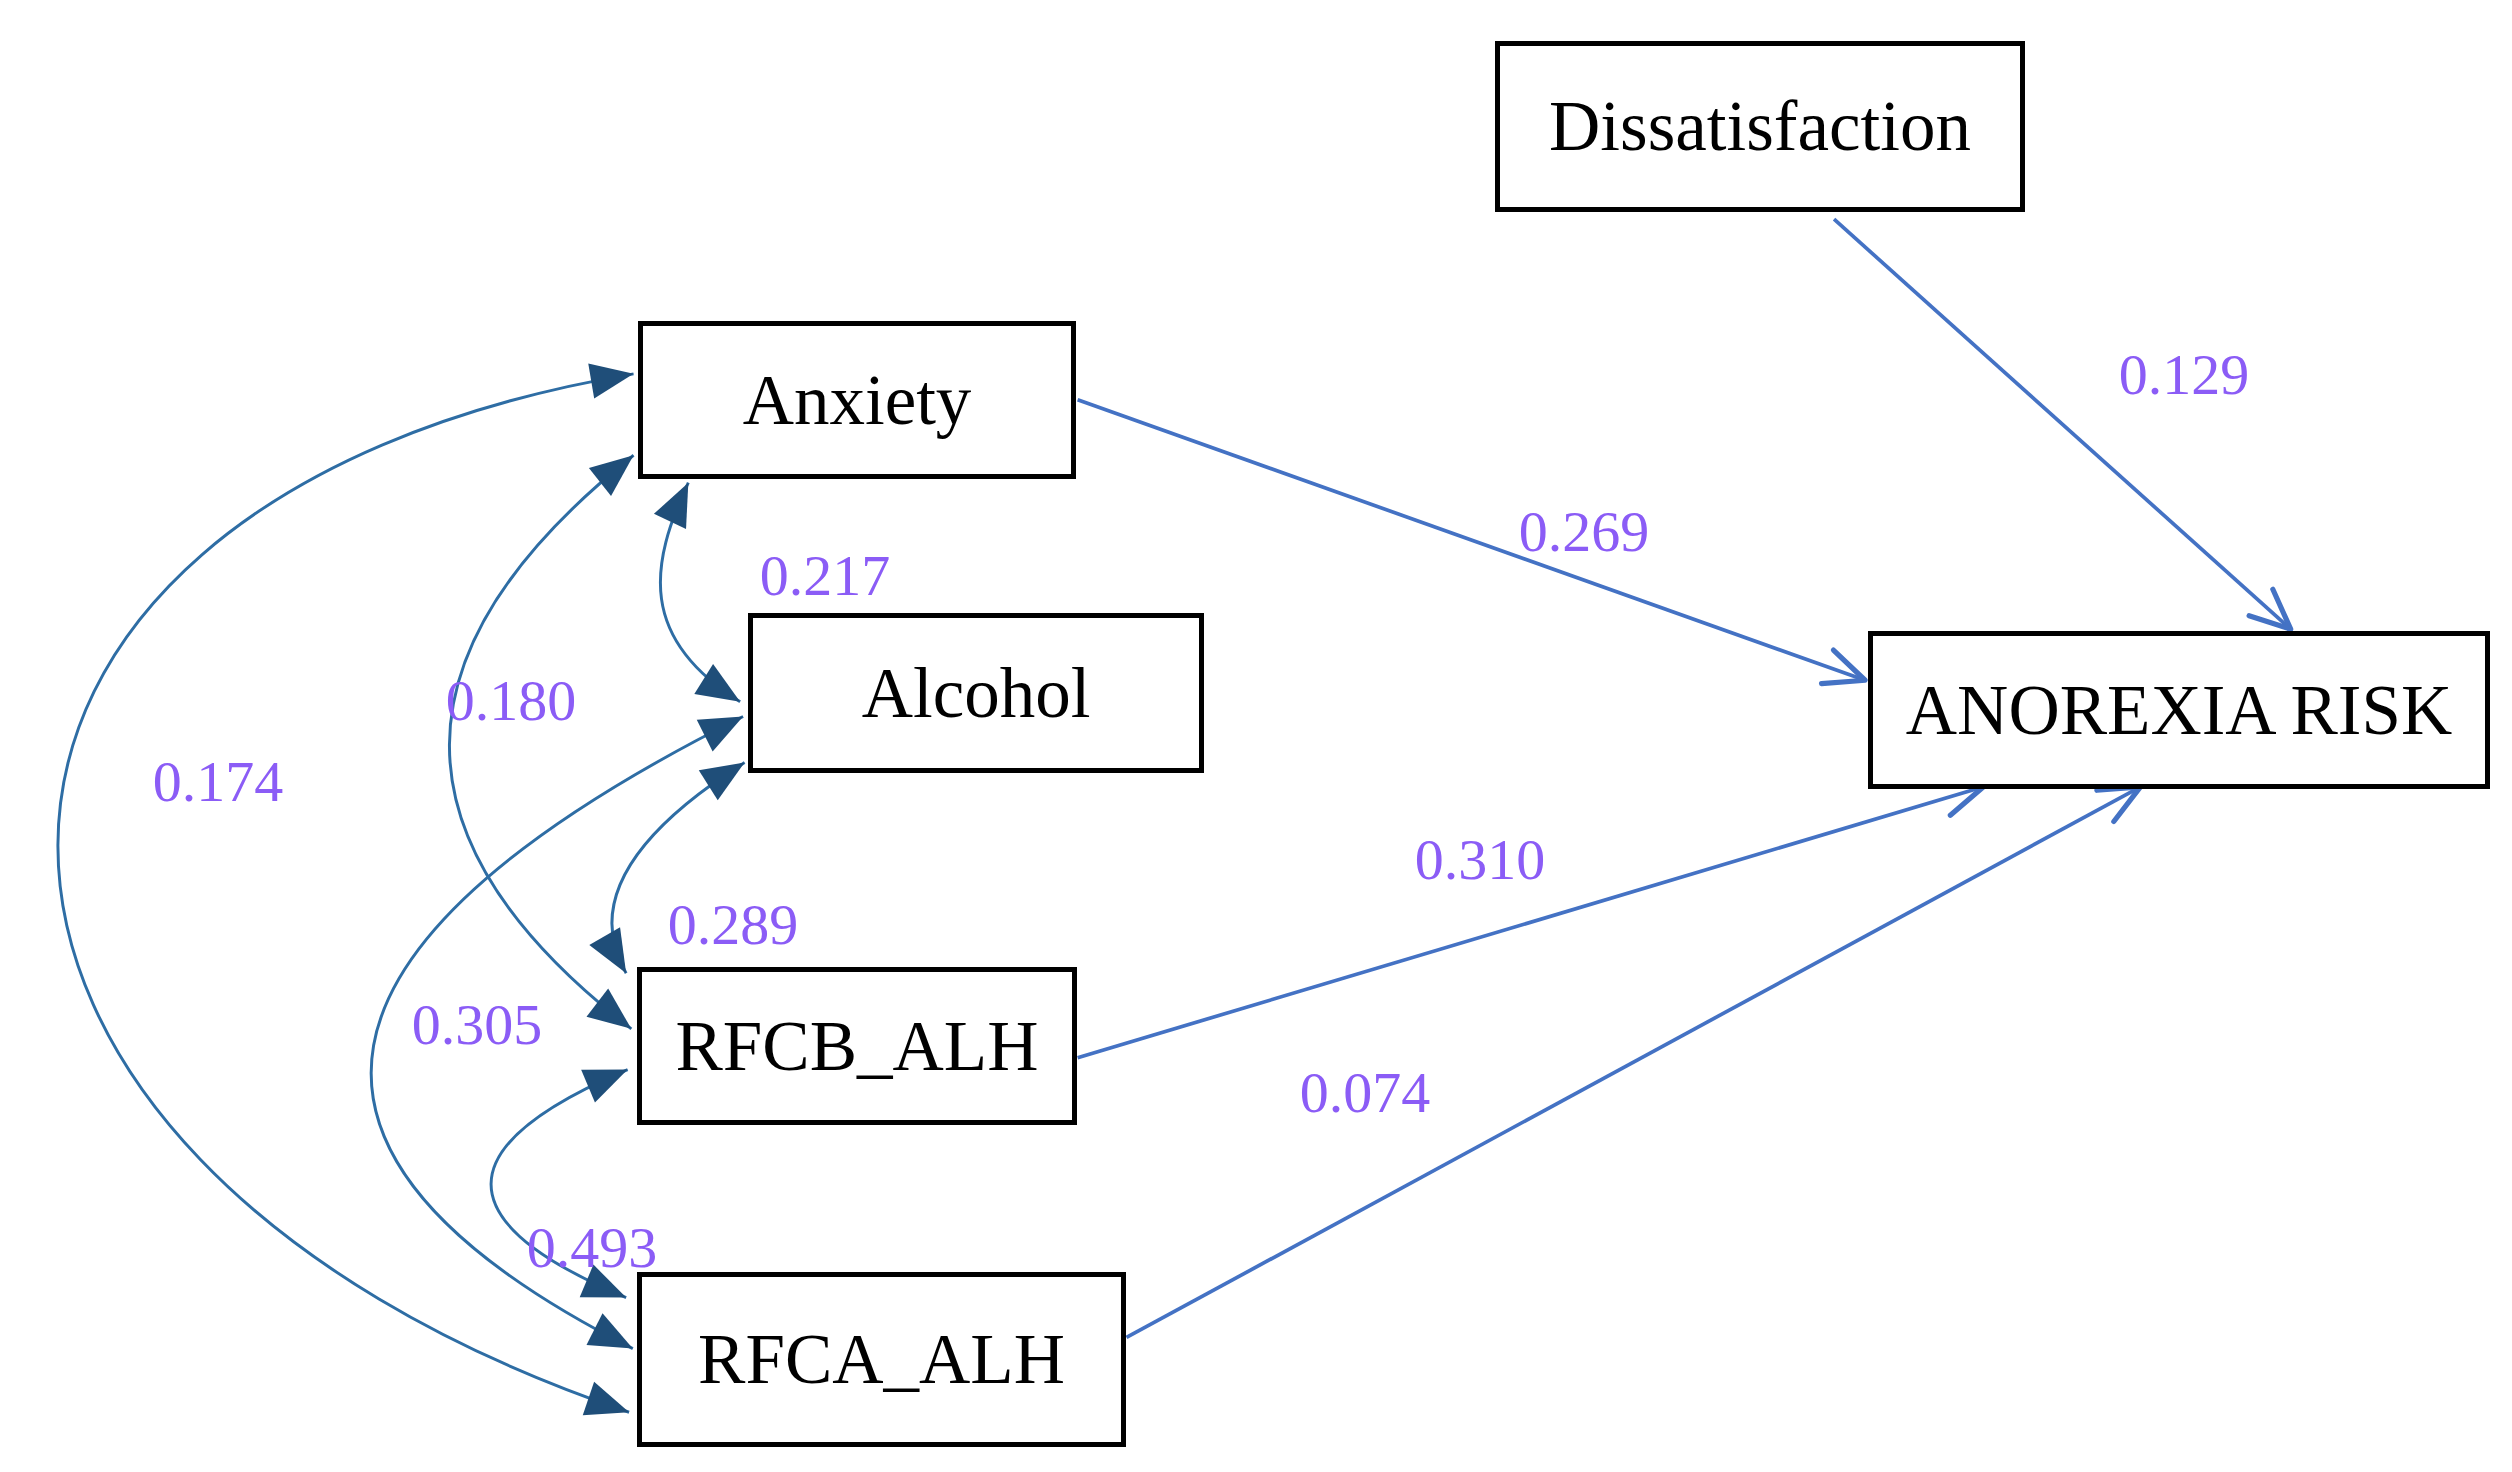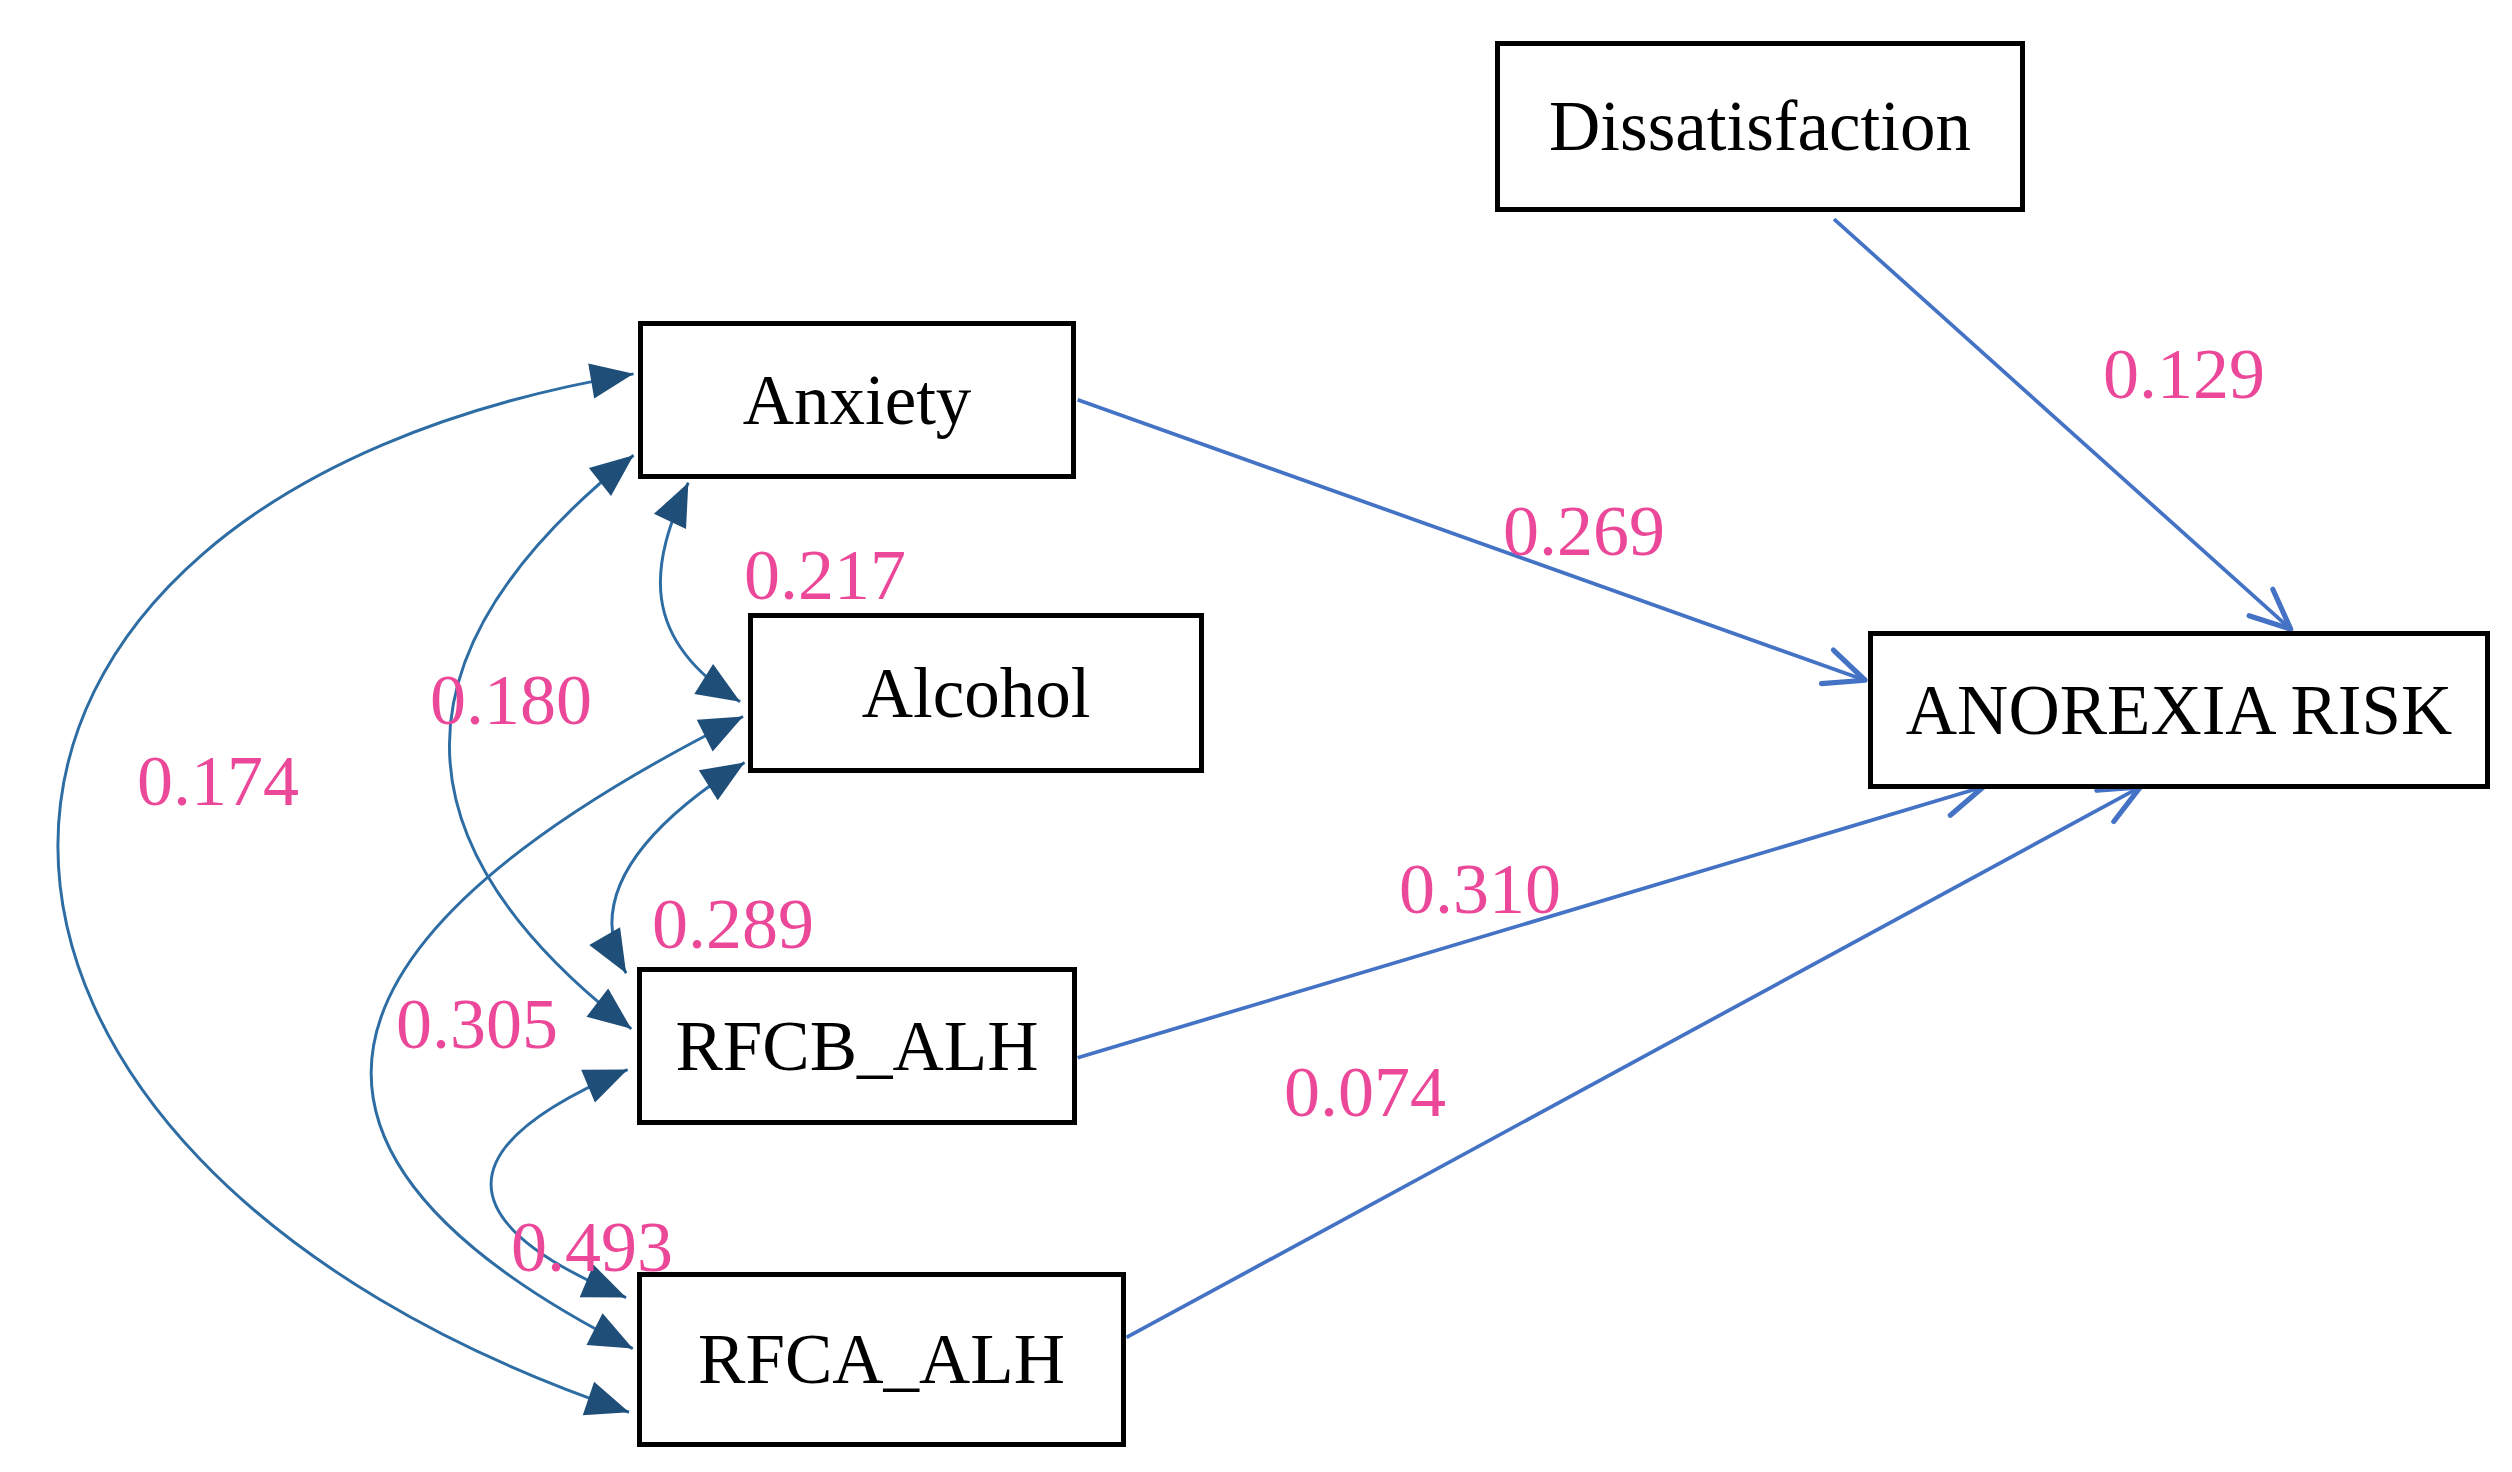--- a/index.html
+++ b/index.html
@@ -17,21 +17,21 @@
     border:5.2px solid #000000;
     background:#ffffff;
     display:flex;align-items:center;justify-content:center;
     font-size:71px;color:#000000;
     white-space:nowrap;
     box-sizing:border-box;
   }
   .coef{
     position:absolute;
     transform:translate(-50%,-50%);
-    font-size:72px;color:#ec4899;
+    font-size:58px;color:#8b5cf6;
     white-space:nowrap;
   }
   .reg{stroke:#4472C4;stroke-width:5;fill:none;}
   .cov{stroke:#2E6DA4;stroke-width:4;fill:none;}
   
   #n-dissatisfaction{left:1495px;top:41px;width:530px;height:171px;}
   #n-anxiety{left:638px;top:321px;width:438px;height:158px;}
   #n-alcohol{left:748px;top:613px;width:456px;height:160px;}
   #n-rfcb{left:637px;top:967px;width:440px;height:158px;}
   #n-rfca{left:637px;top:1272px;width:489px;height:175px;}
@@ -79,21 +79,21 @@
   </div>
   <div class="node" id="n-rfca">
     <span>RFCA_ALH</span>
   </div>
   <div class="node" id="n-anorexia">
     <span>ANOREXIA RISK</span>
   </div>
 
   <div class="coef" style="left:2184px;top:374px;">0.129</div>
   <div class="coef" style="left:1584px;top:531px;">0.269</div>
-  <div class="coef" style="left:1480px;top:859px;margin-top:30px;">0.310</div>
+  <div class="coef" style="left:1480px;top:859px;">0.310</div>
   <div class="coef" style="left:1365px;top:1092px;">0.074</div>
 
   <div class="coef" style="left:825px;top:546px;margin-top:29px;">0.217</div>
   <div class="coef" style="left:477px;top:1024px;">0.305</div>
   <div class="coef" style="left:218px;top:781px;">0.174</div>
   <div class="coef" style="left:733px;top:924px;">0.289</div>
   <div class="coef" style="left:511px;top:700px;">0.180</div>
   <div class="coef" style="left:592px;top:1247px;">0.493</div>
 
 </div>

